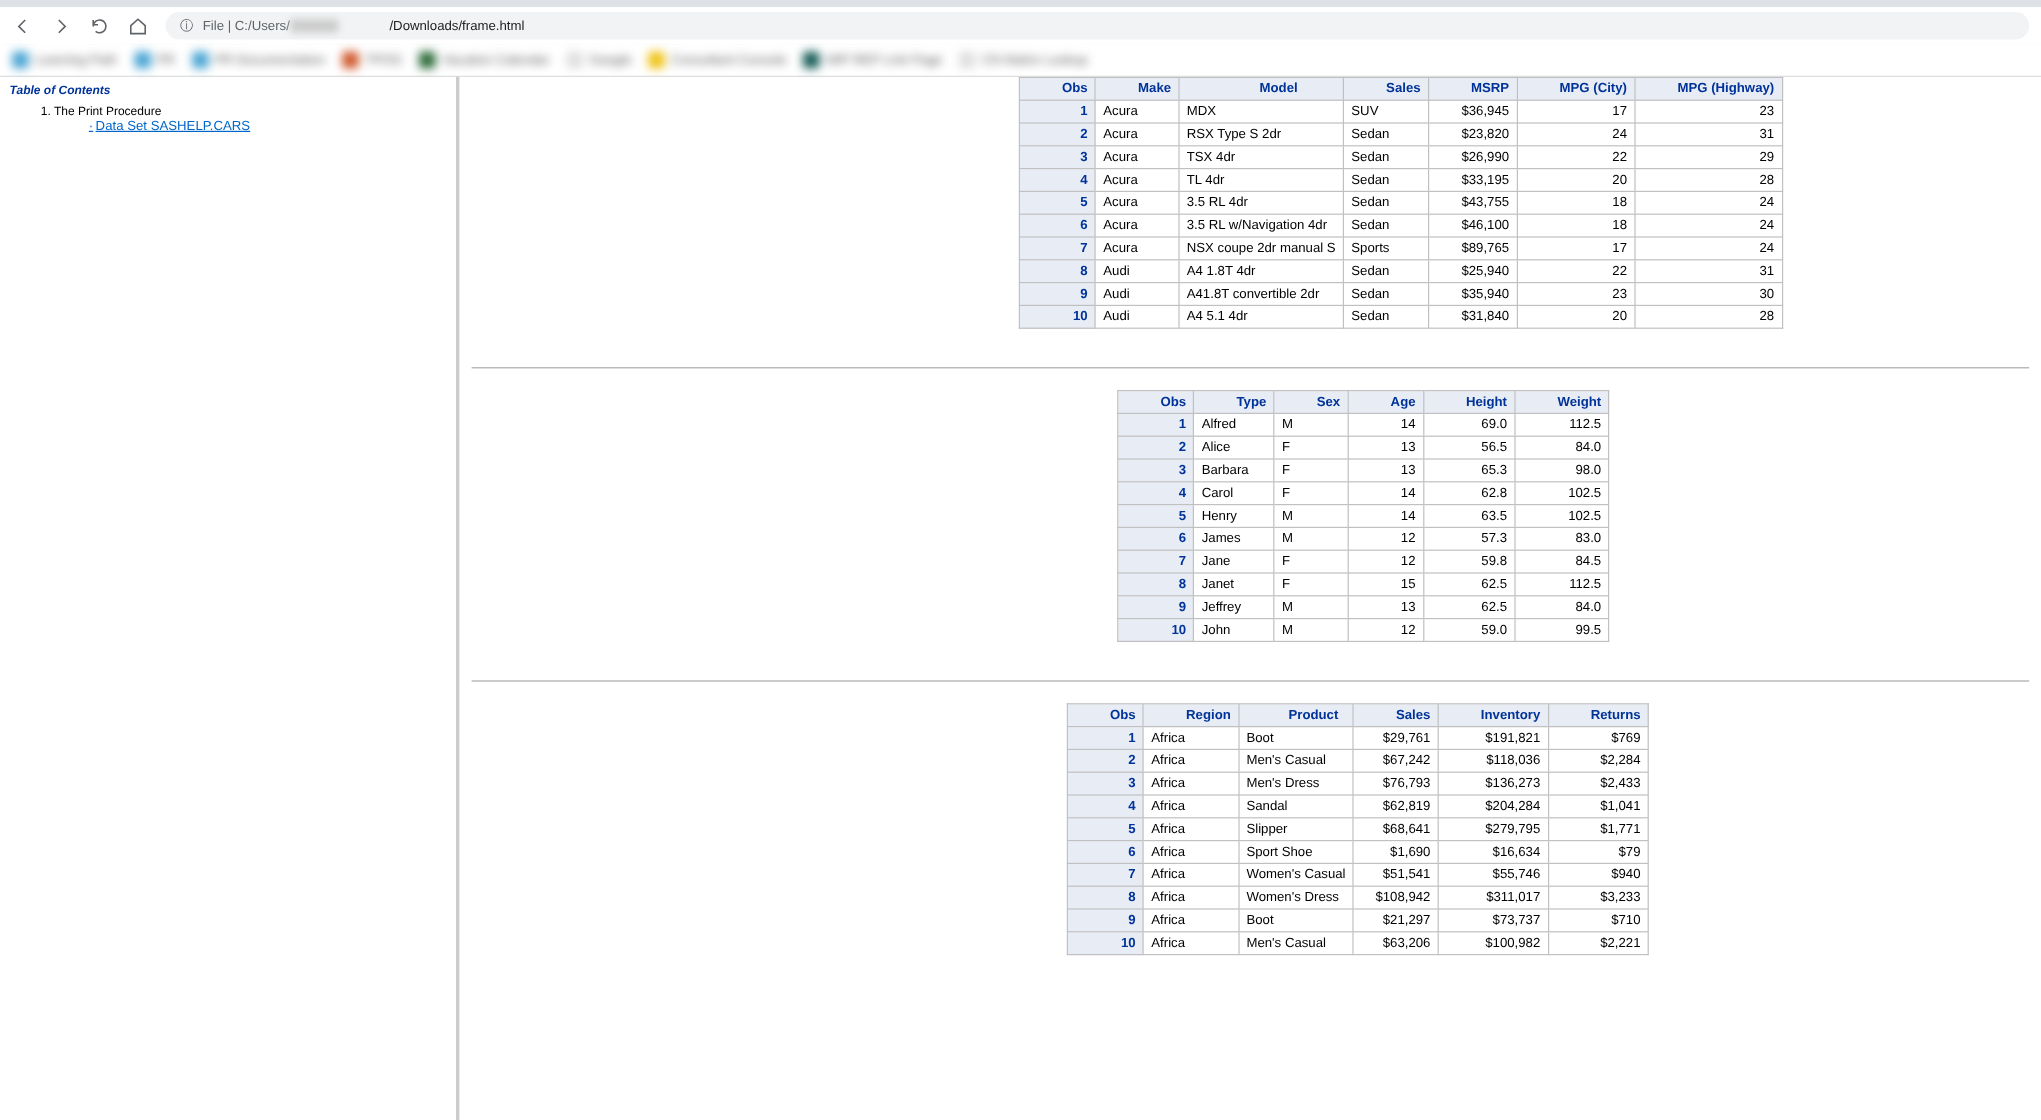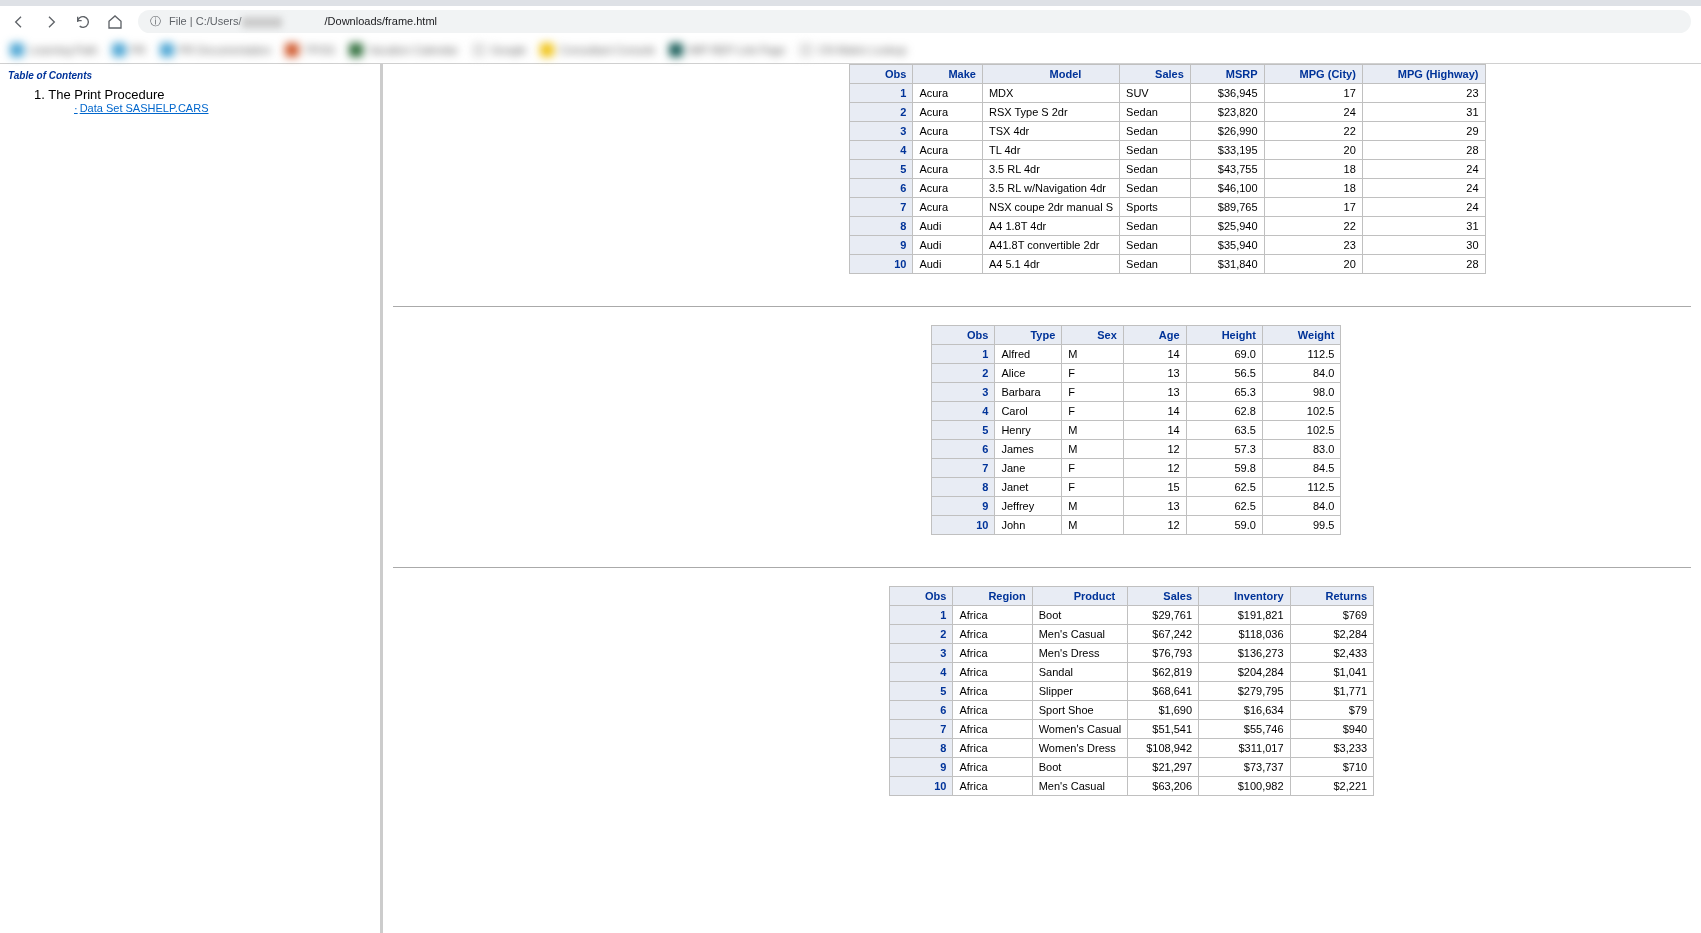--- a/index.html
+++ b/index.html
@@ -98,21 +98,21 @@
 }
 .toc-list {
   list-style: none;
   padding-left: 26px;
 }
 .toc-list li {
   margin-bottom: 10px;
 }
 .toc-proc {
   color: #000;
-  font-size: 13px;
+  font-size: 10px;
   text-align: center;
 }
 .toc-link {
   display: block;
   color: #0066cc;
   text-decoration: underline;
   font-size: 11px;
   padding-left: 40px;
   cursor: pointer;
 }

